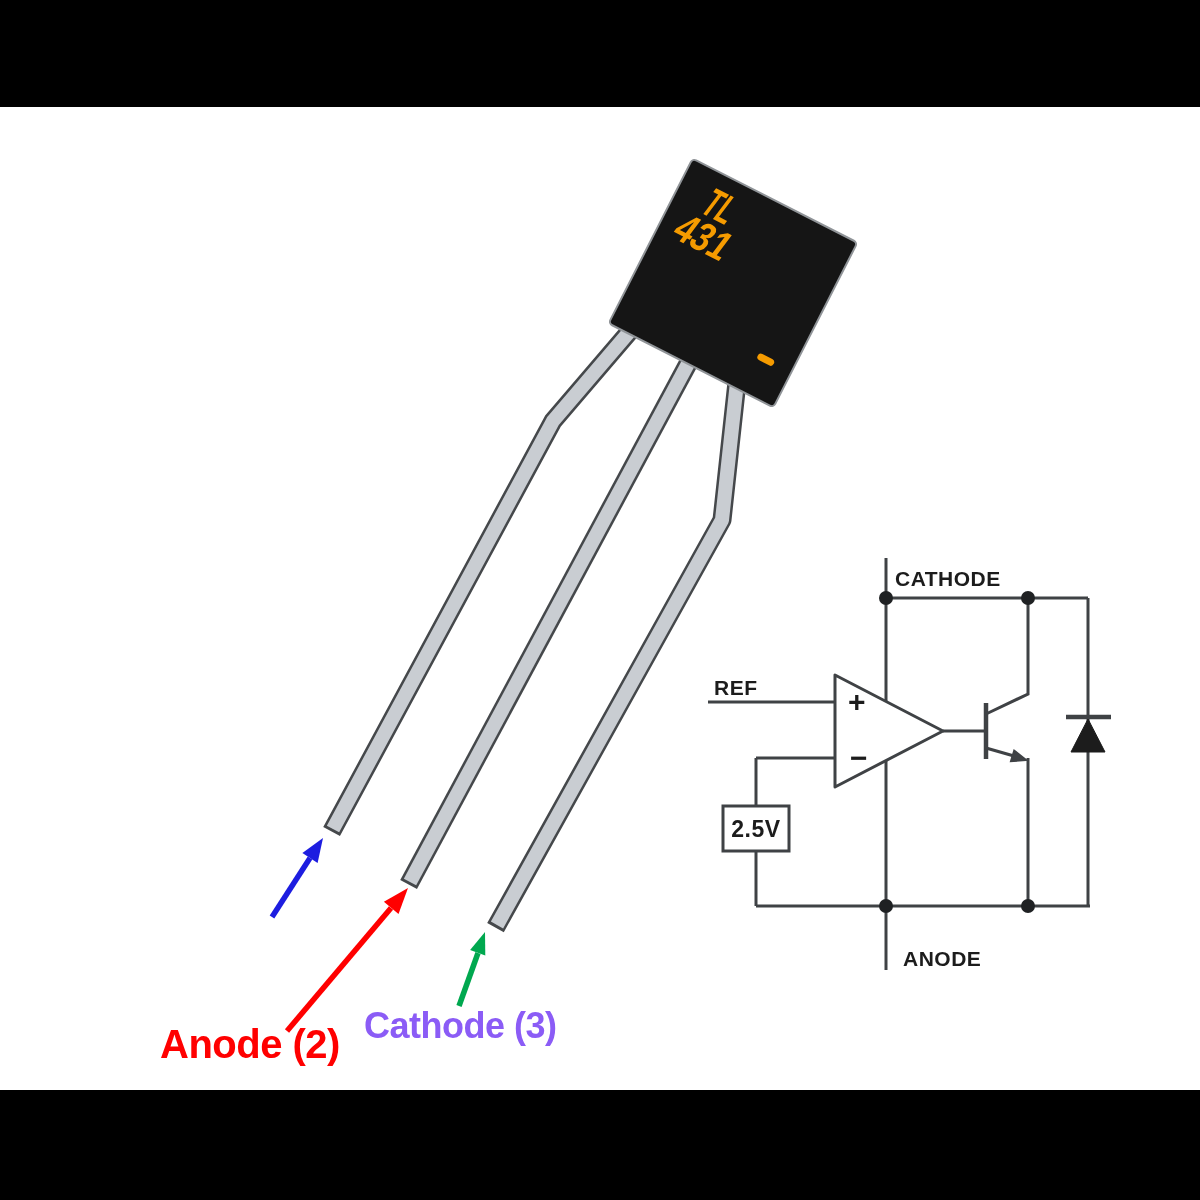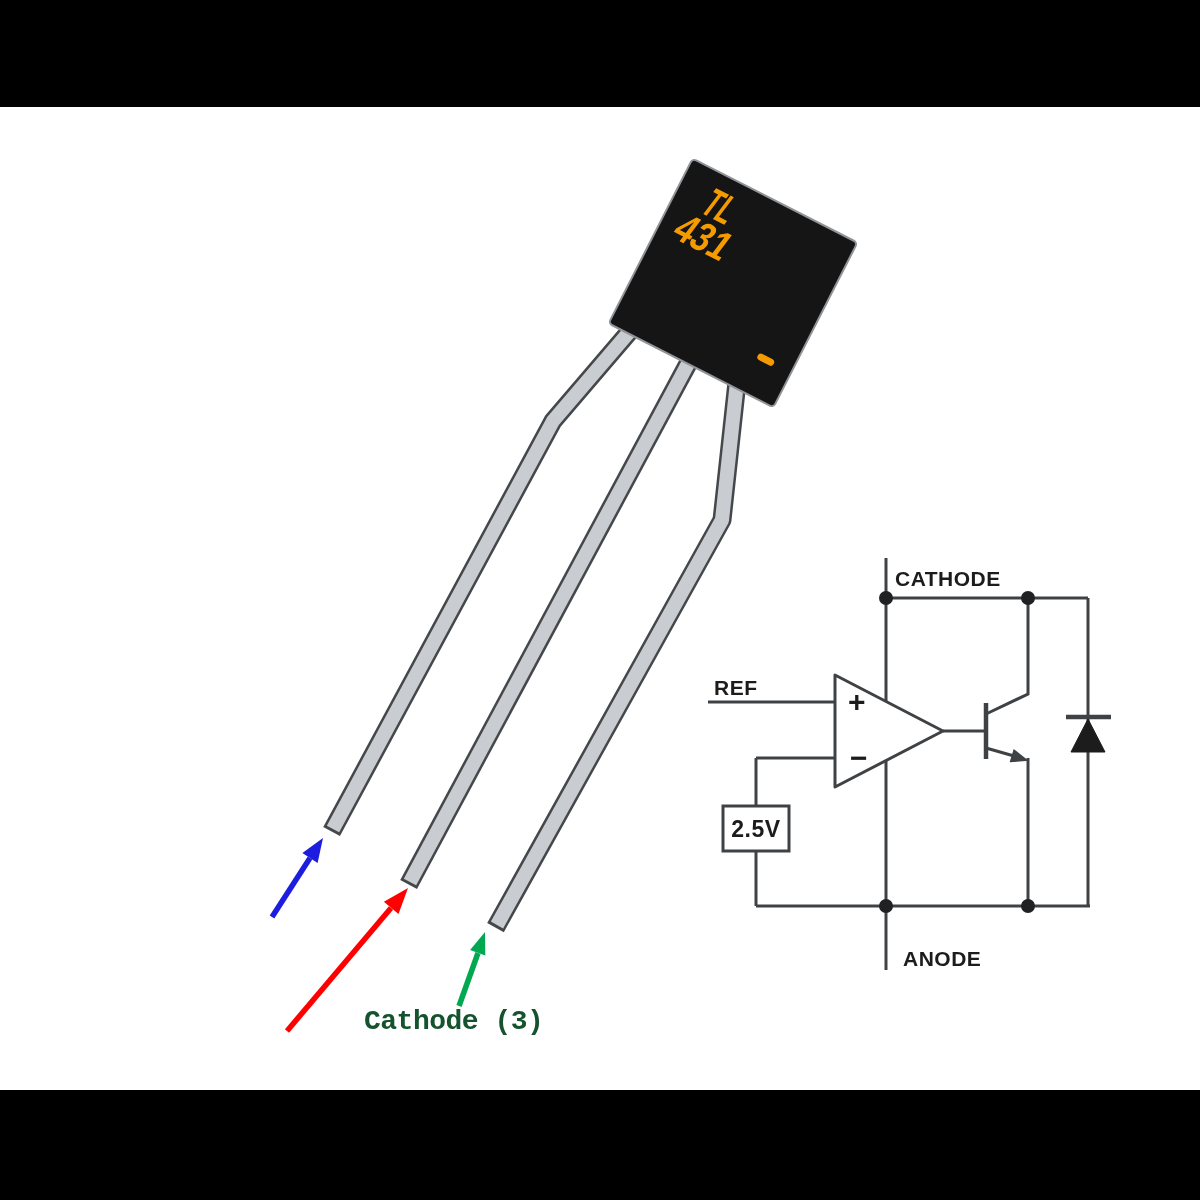--- a/index.html
+++ b/index.html
@@ -11,21 +11,21 @@
   .letterbox { position:absolute; left:0; width:1200px; background:#000; }
   .letterbox.top { top:0; height:107px; }
   .letterbox.bottom { top:1090px; height:110px; }
   svg.draw { position:absolute; left:0; top:0; }
   .pin-label {
     position:absolute; font-weight:bold; white-space:nowrap;
     letter-spacing:-0.5px; line-height:1;
   }
   .pin-label.reference { left:81px; top:912px; font-size:36px; color:#0F76C8; }
   .pin-label.anode     { left:160px; top:1024px; font-size:40px; color:#FF0000; }
-  .pin-label.cathode   { left:364px; top:1008px; font-size:28px; color:#14532d;font-family:Liberation Mono, monospace; }
+  .pin-label.cathode   { left:364px; top:1008px; font-size:36px; color:#8b5cf6; }
   .schem-text { fill:#1C1C1C; font-weight:600; letter-spacing:0.5px; }
 </style>
 </head>
 <body>
 
 <div class="stage">
 
   <div class="letterbox top"></div>
   <div class="letterbox bottom"></div>
 
@@ -104,15 +104,16 @@
     <g>
       <text class="schem-text" x="895" y="586" font-size="21">CATHODE</text>
       <text class="schem-text" x="903" y="966" font-size="21">ANODE</text>
       <text class="schem-text" x="714" y="695" font-size="21">REF</text>
       <text class="schem-text" x="756" y="837" font-size="23" text-anchor="middle">2.5V</text>
       <text class="schem-text" x="857" y="712" font-size="30" text-anchor="middle">+</text>
       <text class="schem-text" x="859" y="768" font-size="30" text-anchor="middle">−</text>
     </g>
   </svg>
 
+  <div class="pin-label anode">Anode (2)</div>
   <div class="pin-label cathode">Cathode (3)</div>
 
 </div>
 
 </body></html>

